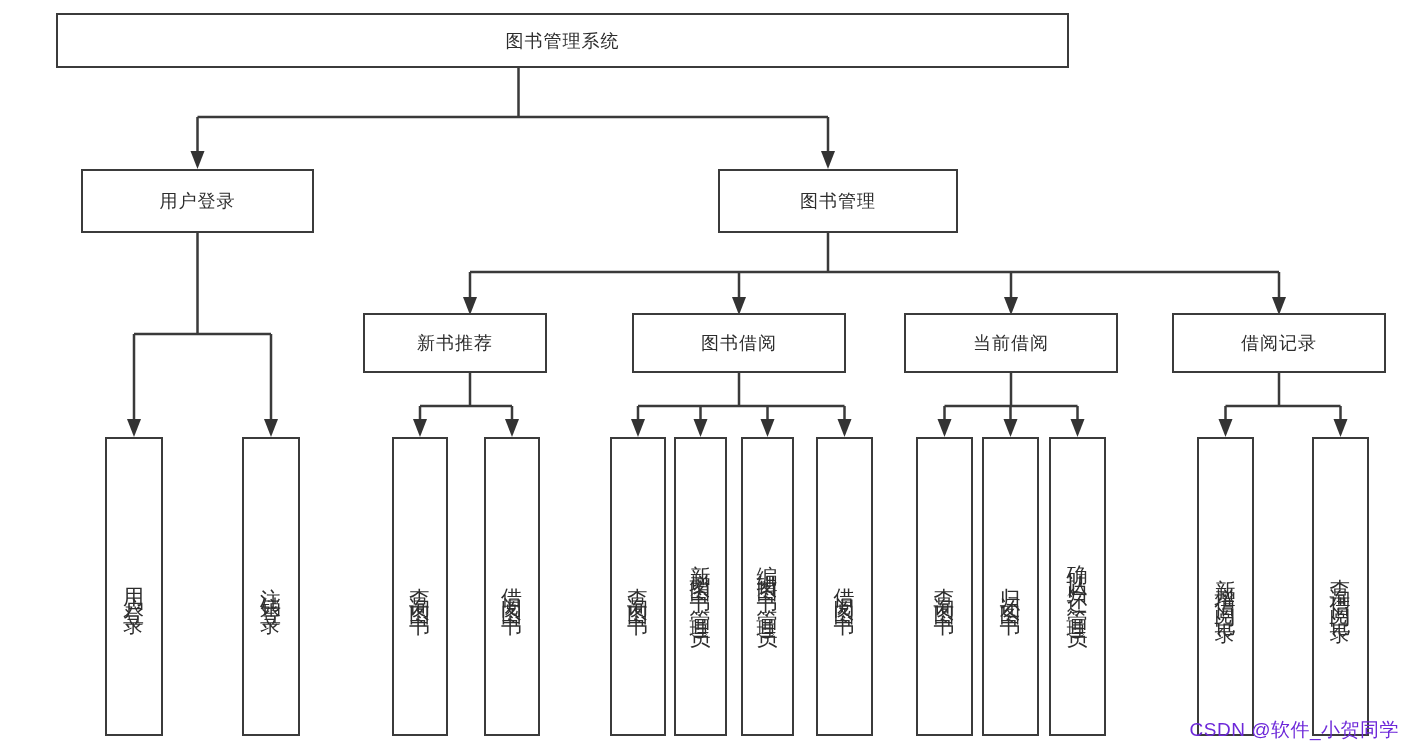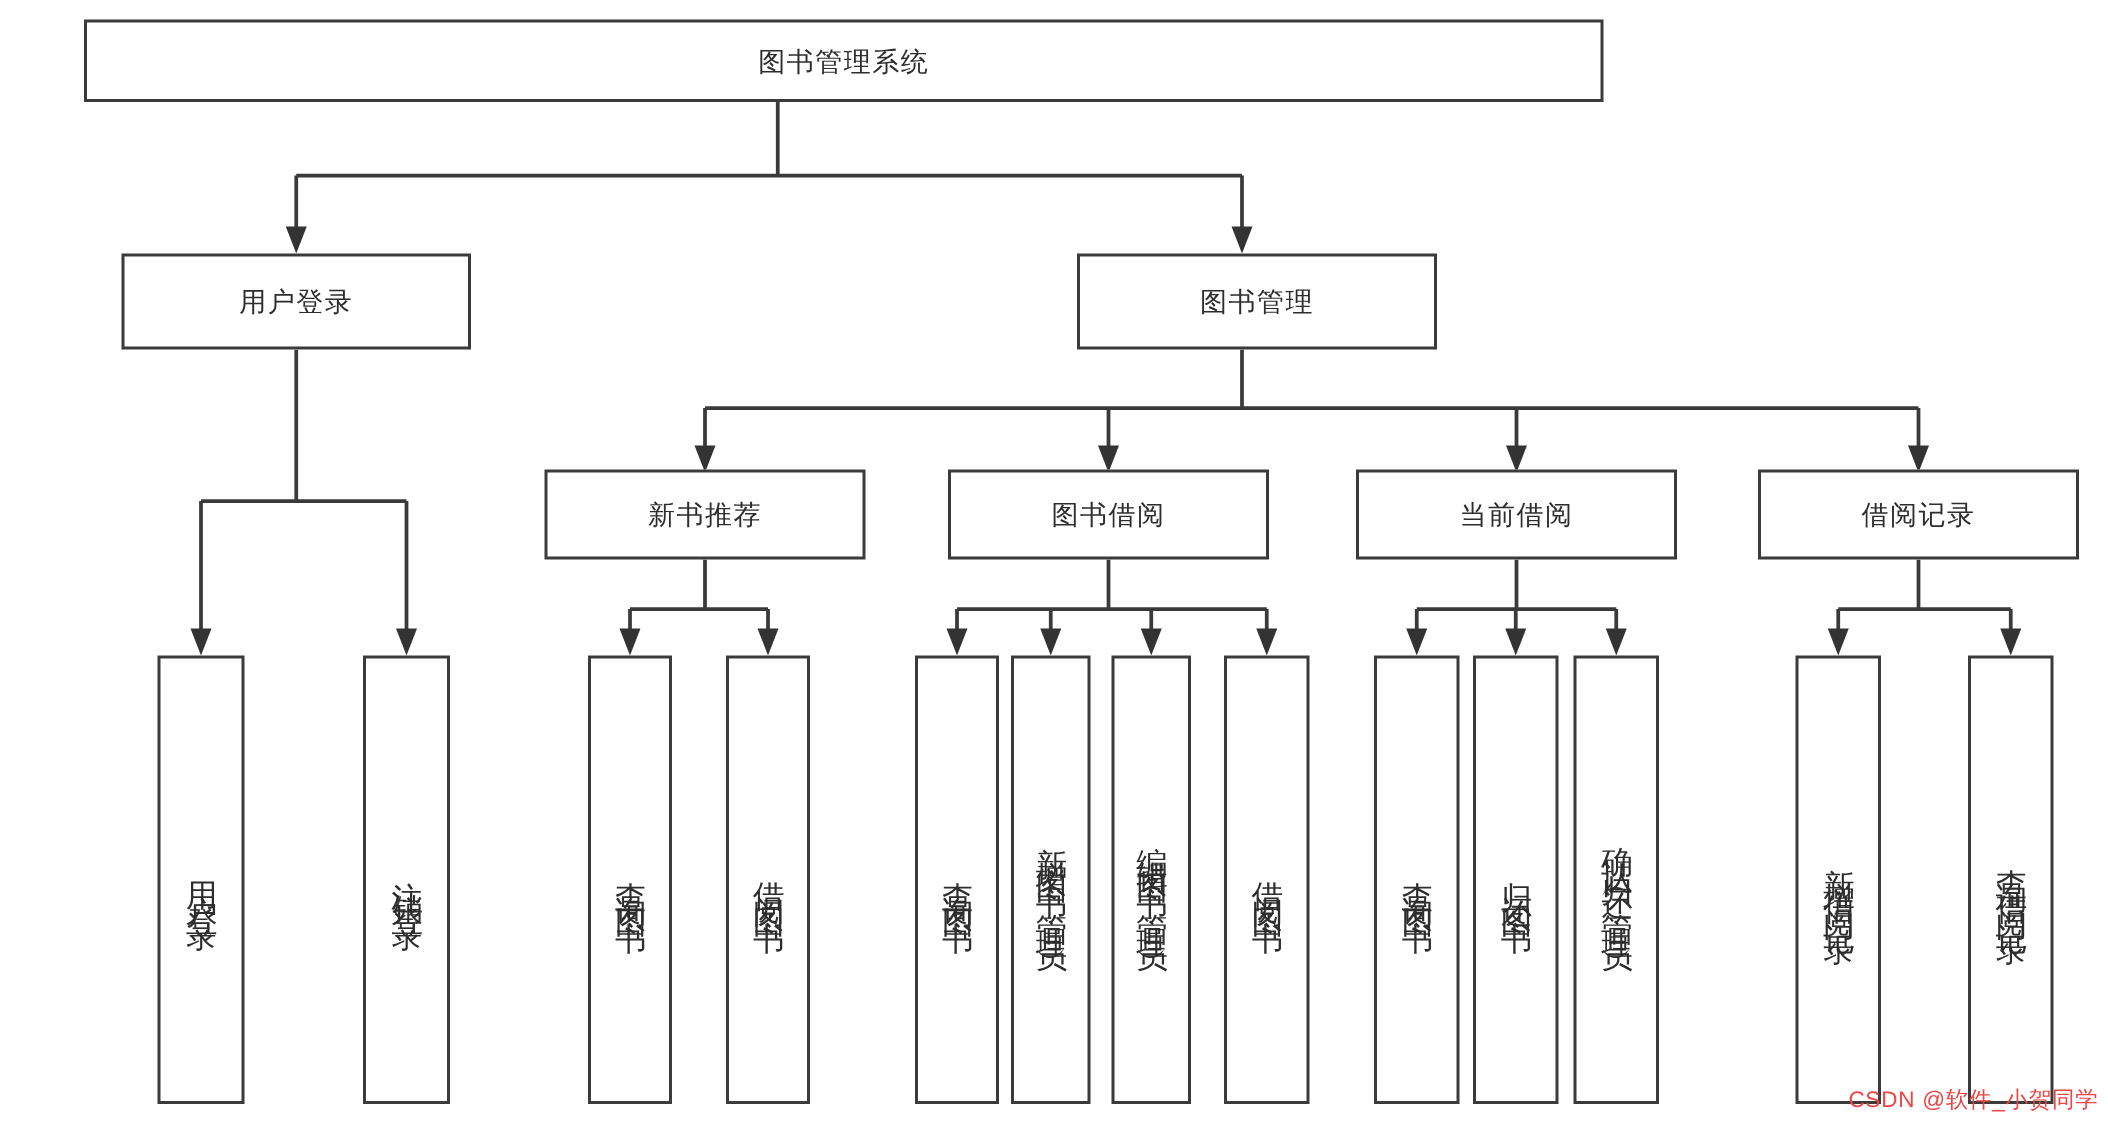--- a/index.html
+++ b/index.html
@@ -35,23 +35,23 @@
     writing-mode: vertical-rl;
     text-orientation: mixed;
     letter-spacing: 9px;
     line-height: 1;
     padding-top: 4px;
   }
   .watermark {
     position: absolute;
     right: 6px;
     bottom: 4px;
-    font-size: 15px;
+    font-size: 19px;
     letter-spacing: 0.5px;
-    color: #ef4444;
+    color: #6d28d9;
     background: transparent;
     white-space: nowrap;
   }
 </style>
 </head>
 <body>
 
 <div class="canvas">
 
   <svg class="connectors" viewBox="0 0 1405 747" xmlns="http://www.w3.org/2000/svg">
@@ -92,21 +92,21 @@
       <polygon points="1218.5,419 1232.5,419 1225.5,437"></polygon>
       <polygon points="1333.5,419 1347.5,419 1340.5,437"></polygon>
     </g>
   </svg>
 
   <div class="box h" style="left:12px; top:13px; width:1013px; height:55px;margin-left:44px;">图书管理系统</div>
 
   <div class="box h" style="left:81px; top:169px; width:233px; height:64px;">用户登录</div>
   <div class="box h" style="left:718px; top:169px; width:240px; height:64px;">图书管理</div>
 
-  <div class="box h" style="left:363px; top:313px; width:214px; height:60px;">新书推荐</div>
+  <div class="box h" style="left:363px; top:313px; width:184px; height:60px;">新书推荐</div>
   <div class="box h" style="left:904px; top:313px; width:214px; height:60px;">当前借阅</div>
   <div class="box h" style="left:632px; top:313px; width:214px; height:60px;">图书借阅</div>
   <div class="box h" style="left:1172px; top:313px; width:214px; height:60px;">借阅记录</div>
 
   <div class="box v" style="left:105px; top:437px; width:58px; height:299px;">用户登录</div>
   <div class="box v" style="left:242px; top:437px; width:58px; height:299px;">注销登录</div>
 
   <div class="box v" style="left:392px; top:437px; width:56px; height:299px;">查询图书</div>
   <div class="box v" style="left:484px; top:437px; width:56px; height:299px;">借阅图书</div>
 

